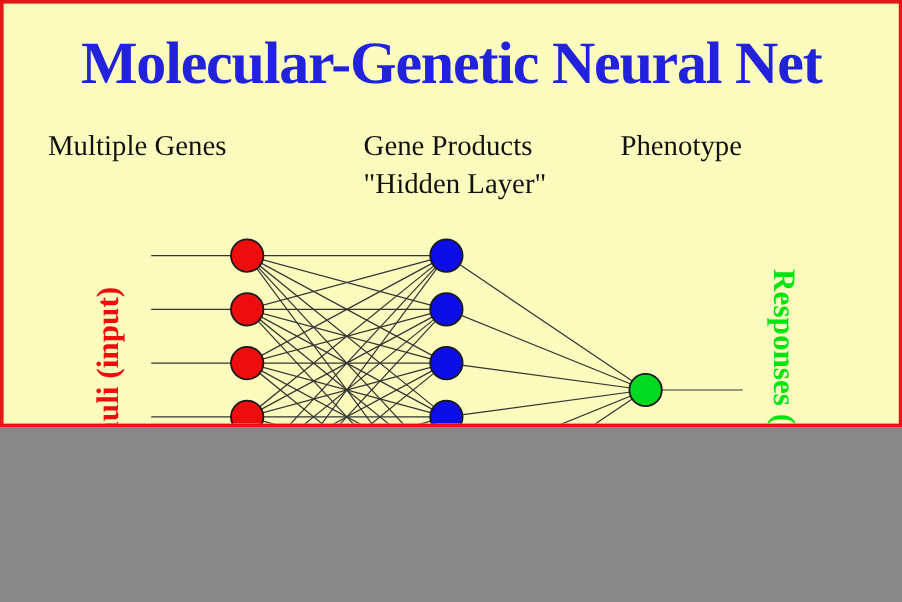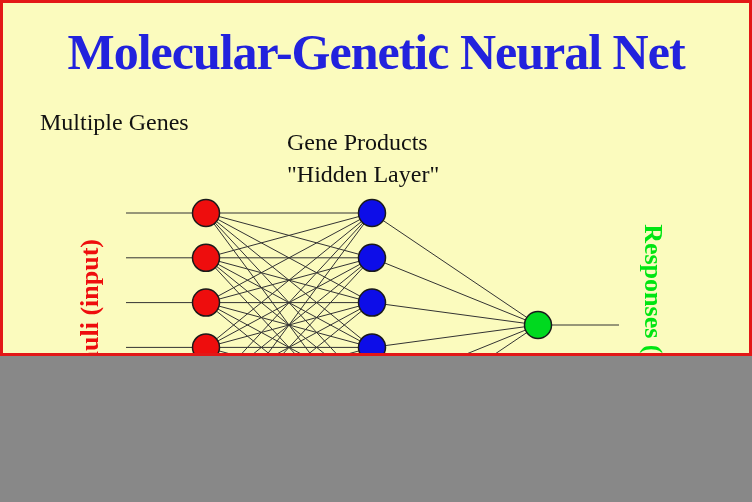--- a/index.html
+++ b/index.html
@@ -19,21 +19,21 @@
     color:var(--title-color,#2222DD);
     white-space:nowrap;
   }
   .col-label{
     position:absolute;top:103px;
     font-size:24px;line-height:32px;
     color:var(--col-label-color,#111);
     white-space:nowrap;
   }
   .col-label.left{left:37px;}
-  .col-label.mid{left:284px;margin-top:20px;}
+  .col-label.mid{left:300px;}
   .col-label.right{left:514px;}
   .side-label{
     position:absolute;
     font-size:26px;font-weight:bold;
     white-space:nowrap;
   }
   .side-label.stimuli{
     left:87px;top:318px;
     color:var(--left-label-color,#EE0D0D);
     transform:translate(-50%,-50%) rotate(-90deg);
@@ -52,20 +52,21 @@
   <div class="title">Molecular-Genetic Neural Net</div>
 
   <div class="col-label left">
     <div>Multiple Genes</div>
   </div>
   <div class="col-label mid">
     <div>Gene Products</div>
     <div>"Hidden Layer"</div>
   </div>
   <div class="col-label right">
+    <div>Phenotype</div>
   </div>
 
   <svg class="net" id="net-svg" width="752" height="502" viewBox="0 0 752 502">
       <line x1="123" y1="210" x2="203" y2="210" stroke="#333333" stroke-width="1"></line>
       <line x1="203" y1="210" x2="369" y2="210" stroke="#333333" stroke-width="1"></line>
       <line x1="203" y1="210" x2="369" y2="254.8" stroke="#333333" stroke-width="1"></line>
       <line x1="203" y1="210" x2="369" y2="299.6" stroke="#333333" stroke-width="1"></line>
       <line x1="203" y1="210" x2="369" y2="344.4" stroke="#333333" stroke-width="1"></line>
       <line x1="203" y1="210" x2="369" y2="389.2" stroke="#333333" stroke-width="1"></line>
       <line x1="203" y1="210" x2="369" y2="434" stroke="#333333" stroke-width="1"></line>

